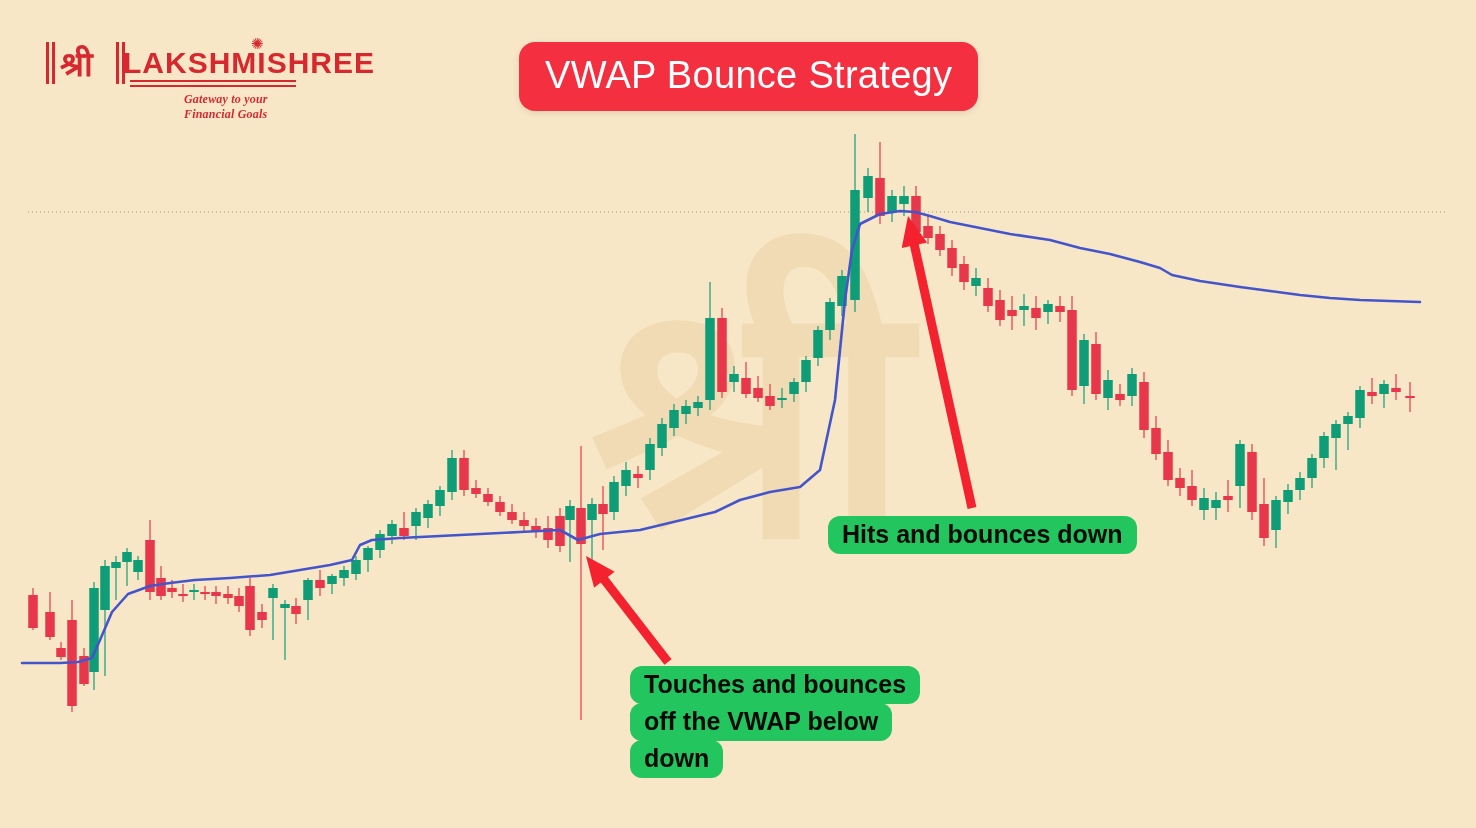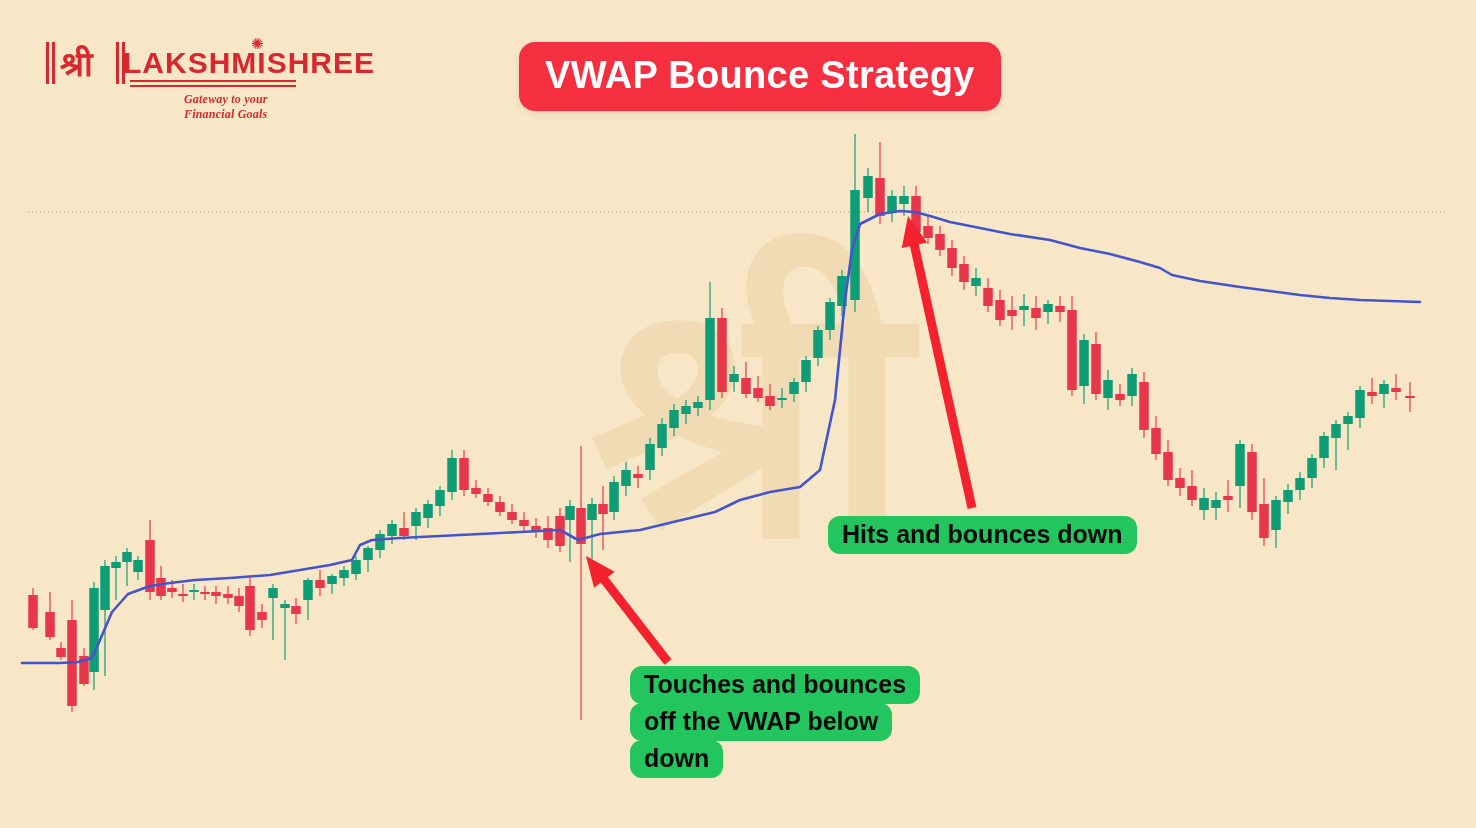--- a/index.html
+++ b/index.html
@@ -47,21 +47,21 @@
   }
   .logo-star{position:absolute;left:205px;top:0px;font-size:15px;color:#d8282f;line-height:15px;}
 
   
   .title-banner{
     position:absolute;left:519px;top:42px;
     background:#f43040;
     border-radius:16px;
     padding:12px 26px 14px 26px;
     color:#ffffff;
-    font-size:38px;font-weight:700;
+    font-size:38px;font-weight:400;
     letter-spacing:.3px;
     box-shadow:0 2px 6px rgba(0,0,0,.10);
     white-space:nowrap;
   }
 
   
   #chart{position:absolute;left:0;top:0;}
 
   
   .anno{position:absolute;}

